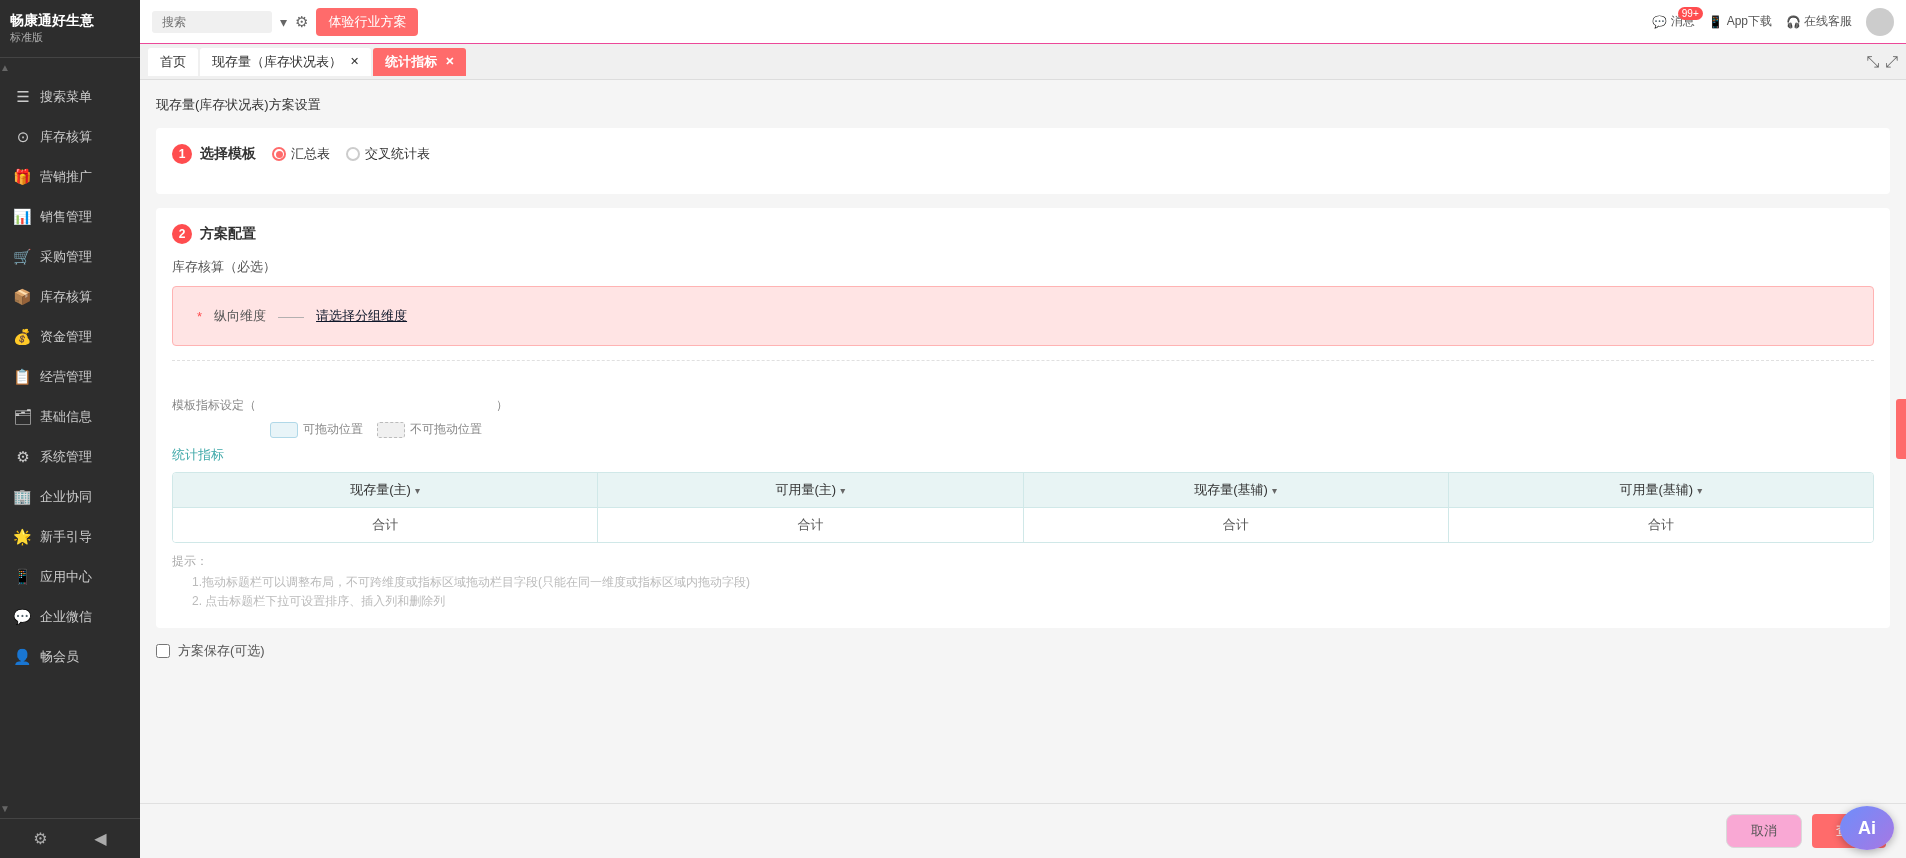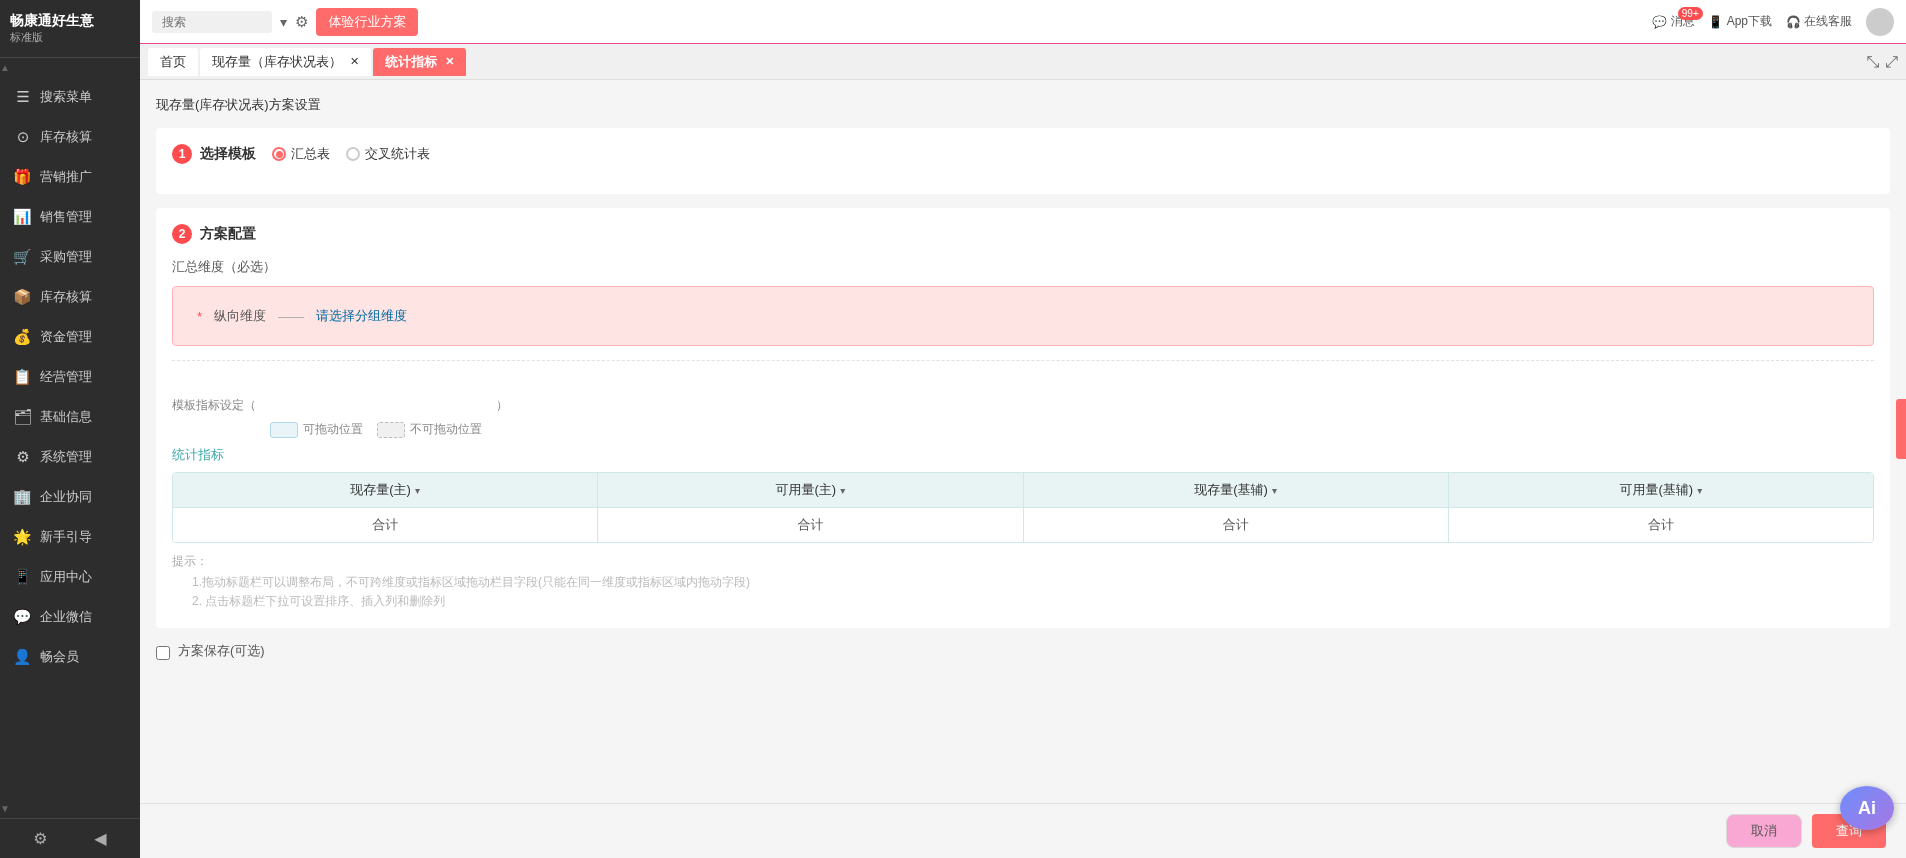--- a/index.html
+++ b/index.html
@@ -221,21 +221,21 @@
       border-radius: 4px;
       padding: 20px 24px;
       margin-bottom: 14px;
       display: flex;
       align-items: center;
       gap: 12px;
     }
     .dimension-required { color: #ff4d4f; font-size: 13px; }
     .dimension-label { color: #555; font-size: 13px; }
     .dimension-dash { color: #aaa; }
-    .dimension-placeholder { color: #0369a1; font-size: 13px; }
+    .dimension-placeholder { color: #0f172a; font-size: 13px; text-decoration: underline; }
 
     .metrics-legend { display: flex; align-items: center; gap: 14px; margin-bottom: 8px; font-size: 12px; color: #888; }
     .legend-item { display: flex; align-items: center; gap: 5px; margin-top: 48px; }
     .legend-box {
       width: 28px;
       height: 16px;
       border-radius: 3px;
       background: #e8f4f8;
       border: 1px solid #b0d8e8;
     }
@@ -272,21 +272,21 @@
     .metrics-data-cell:last-child { border-right: none; }
     .chevron-icon { font-size: 10px; color: #666; }
 
     .tips-section { margin-top: 10px; }
     .tips-title { font-size: 12px; color: #aaa; margin-bottom: 4px; }
     .tips-item { font-size: 12px; color: #bbb; margin-bottom: 2px; padding-left: 20px; }
 
     
     .save-section {
       display: flex;
-      align-items: flex-end;
+      align-items: center;
       gap: 8px;
       margin-top: 4px;
     }
     .save-checkbox {
       width: 14px;
       height: 14px;
       border: 1px solid #ccc;
       border-radius: 2px;
       cursor: pointer;
     }
@@ -328,21 +328,21 @@
       transform: translateY(-50%);
       background: #ff6b6b;
       width: 10px;
       height: 60px;
       border-radius: 3px 0 0 3px;
     }
 
     
     .ai-badge {
       position: fixed;
-      bottom: 28px;
+      bottom: 8px;
       right: 12px;
       background: linear-gradient(135deg, #6e8efb, #a777e3);
       color: white;
       border-radius: 50%;
       width: 54px;
       height: 44px;
       display: flex;
       align-items: center;
       justify-content: center;
       font-size: 18px;
@@ -498,21 +498,21 @@
         </div>
       </div>
     </div>
 
     <div class="section-card">
       <div class="step-header">
         <div class="step-badge">2</div>
         <span class="step-title">方案配置</span>
       </div>
 
-      <div class="sub-label">汇总维度（必选）</div>
+      <div class="sub-label">库存核算（必选）</div>
 
       <div class="dimension-box">
         <span class="dimension-required">*</span>
         <span class="dimension-label">纵向维度</span>
         <span class="dimension-dash">——</span>
         <span class="dimension-placeholder">请选择分组维度</span>
       </div>
 
       <hr class="section-divider">
 

